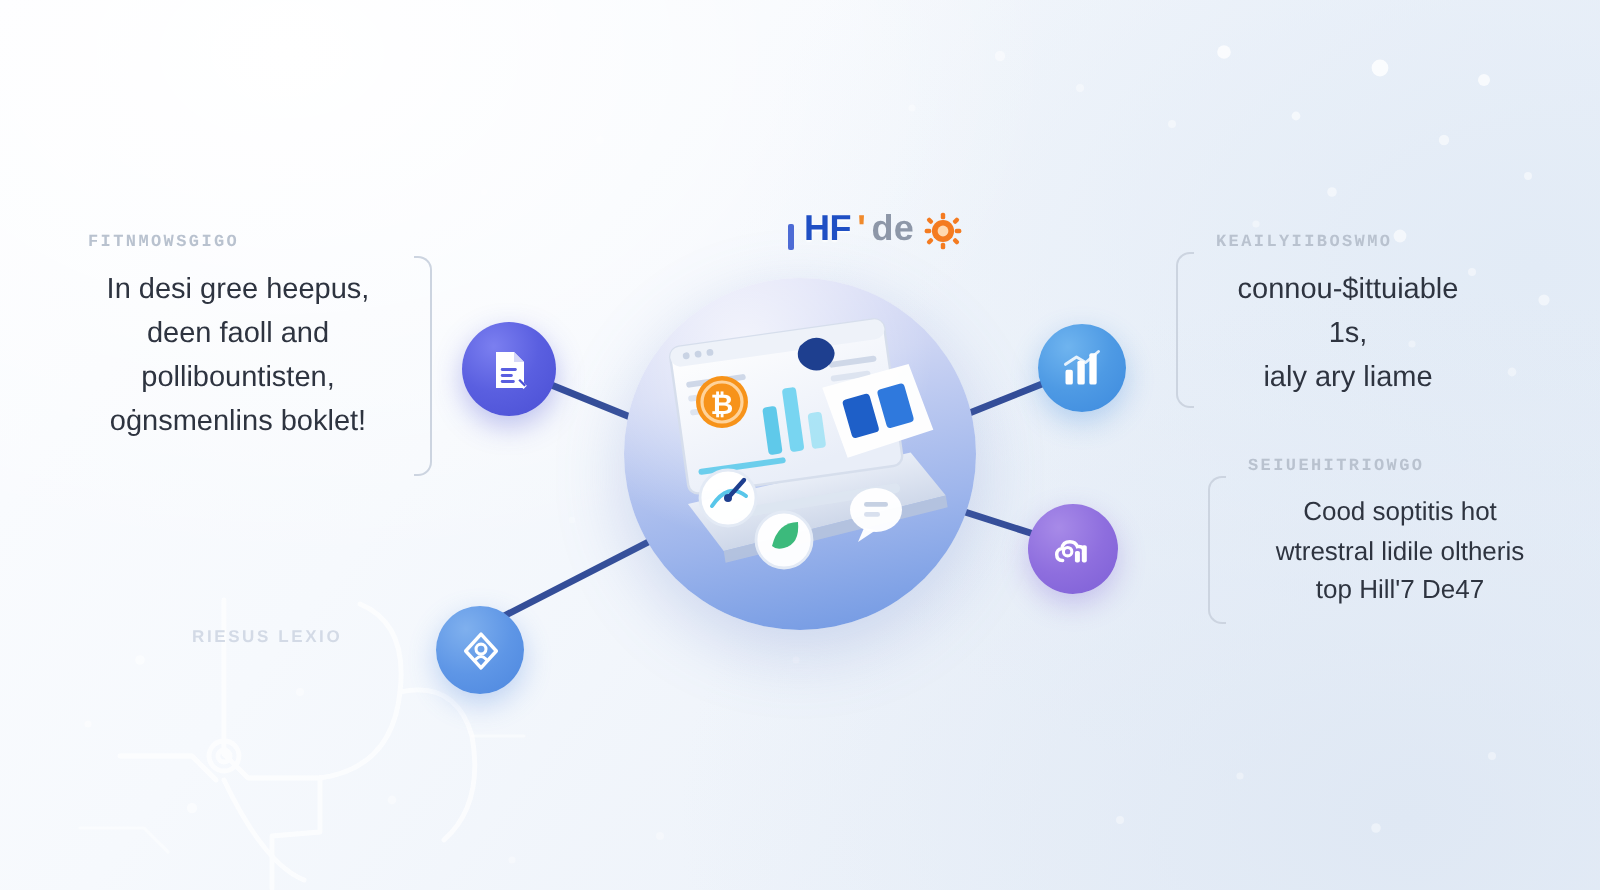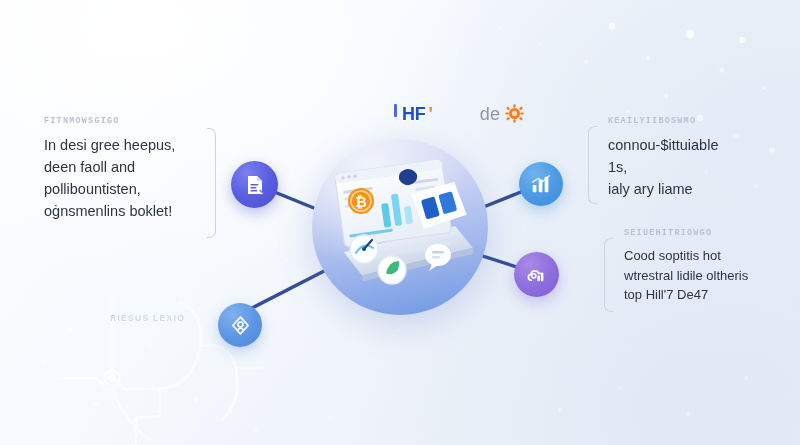--- a/index.html
+++ b/index.html
@@ -50,40 +50,40 @@
     inset: 0;
   }
   #hub-art svg { display:block; width: 176px; height: 176px; }
 
   
   #title {
     position: absolute;
     left: 349px;
     top: 104px;
     display: flex;
-    align-items: flex-start;
+    align-items: flex-end;
     gap: 2px;
     font-size: 18px;
     font-weight: bold;
     letter-spacing: -0.2px;
     white-space: nowrap;
     padding-left: 45px;
   }
   #title .tick {
     display: inline-block;
     width: 3px;
     height: 13px;
     border-radius: 1px;
     background: #3b5bd0;
     margin-right: 3px;
     opacity: .9;
   }
   #title .hf { color: #1f4fc4; font-weight: bold; text-shadow: 0 1px 1px rgba(255,255,255,.8); }
   #title .apos { color: #f08a2c; font-weight: bold; margin: 0 1px; }
-  #title .de { color: #8d97a8; font-weight: normal; letter-spacing: .2px; margin-left: 44px; }
+  #title .de { color: #8d97a8; font-weight: bold; letter-spacing: .2px; }
   #title .sun {
     margin-left: 3px;
     width: 19px; height: 19px;
     display: inline-block;
   }
 
   
   .node {
     position: absolute;
     border-radius: 50%;
@@ -122,20 +122,21 @@
     font-weight: bold;
     margin-bottom: 8px;
     white-space: nowrap;
     font-family: Liberation Mono, monospace;
   }
   .card .body {
     font-size: 14.5px;
     line-height: 1.52;
     color: #2e3440;
     font-weight: normal;
+    text-align: center;
   }
   .card .body.sm { font-size: 13px; line-height: 1.5; }
 
   #card-left {
     left: 44px; top: 116px; width: 150px;
     text-align: left;
   }
   #card-left .bracket {
     position: absolute;
     right: -22px; top: 12px;
@@ -163,21 +164,21 @@
     position: absolute;
     left: -20px; top: 10px;
     width: 8px; height: 72px;
     border: 1px solid #ccd4e0;
     border-right: none;
     border-radius: 7px 0 0 7px;
   }
 
   #faint-label {
     position: absolute;
-    left: 110px; top: 313px;
+    left: 96px; top: 313px;
     font-size: 8.5px;
     letter-spacing: 1.3px;
     font-weight: bold;
     color: #d3dae6;
     white-space: nowrap;
   }
 </style>
 </head>
 <body>
 

